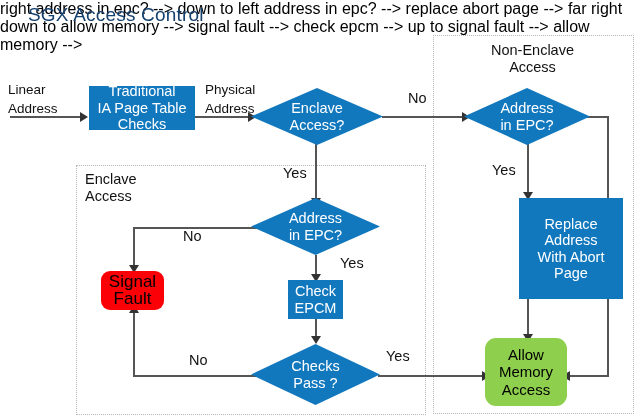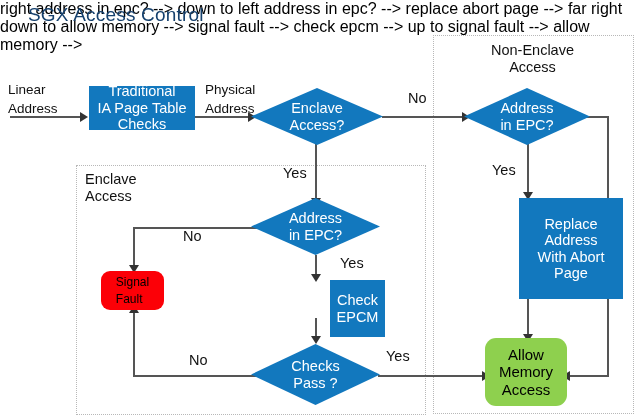--- a/index.html
+++ b/index.html
@@ -23,22 +23,22 @@
 
   
   .proc{
     position:absolute;background:#1278be;color:#fff;
     display:flex;align-items:center;justify-content:center;text-align:center;
     font-size:14.5px;line-height:16.5px;box-sizing:border-box;
     white-space:pre-line;padding:1px 2px;
   }
   .term-red{
     position:absolute;background:#fc0007;color:#000;border-radius:9px;
-    display:flex;align-items:center;justify-content:center;text-align:left;
-    font-size:12px;line-height:16.5px;white-space:pre-line;box-sizing:border-box;
+    display:flex;align-items:center;justify-content:center;text-align:center;
+    font-size:17px;line-height:16.5px;white-space:pre-line;box-sizing:border-box;
   }
   .term-green{
     position:absolute;background:#8ed04e;color:#000;border-radius:11px;
     display:flex;align-items:center;justify-content:center;text-align:center;
     font-size:15px;line-height:17.5px;white-space:pre-line;box-sizing:border-box;
   }
 
   
   .dia{position:absolute;}
   .dia .shape{position:absolute;inset:0;background:#1278be;
@@ -174,21 +174,21 @@
 
   <div class="dia" style="left:251px;top:198px;width:129px;height:57px;">
     <div class="shape"></div>
     <div class="txt">Address
 in EPC?</div>
   </div>
 
   <div class="term-red" style="left:101px;top:271px;width:63px;height:39px;">Signal
 Fault</div>
 
-  <div class="proc" style="left:288px;top:280px;width:55px;height:57px;margin-left:42px;">Check
+  <div class="proc" style="left:288px;top:280px;width:55px;height:39px;">Check
 EPCM</div>
 
   <div class="dia" style="left:251px;top:344px;width:129px;height:61px;">
     <div class="shape"></div>
     <div class="txt">Checks
 Pass ?</div>
   </div>
 
   <div class="term-green" style="left:485px;top:338px;width:82px;height:68px;">Allow
 Memory

